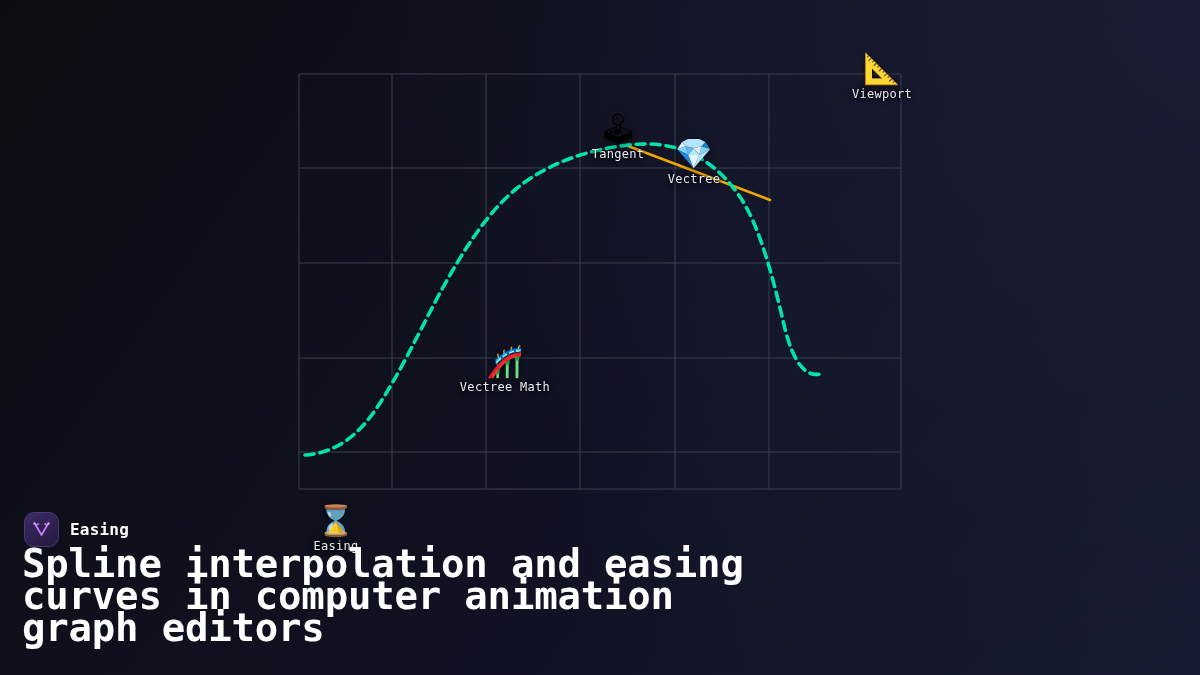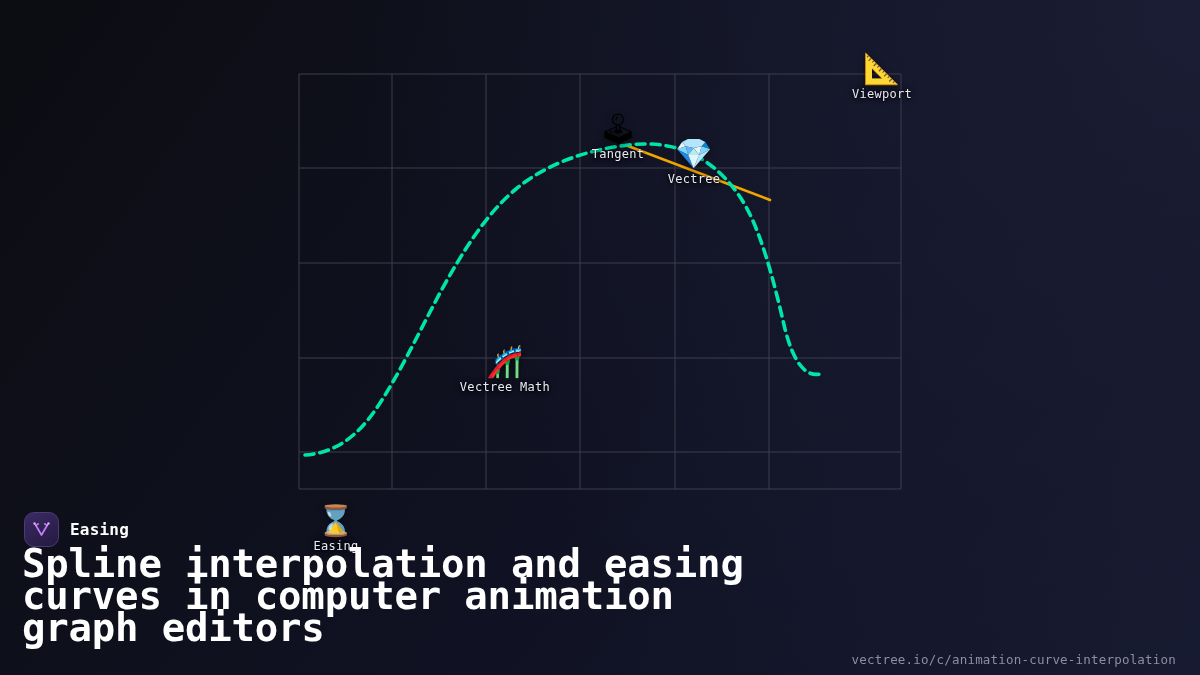--- a/index.html
+++ b/index.html
@@ -175,15 +175,14 @@
         <circle cx="20.8" cy="4.4" r="1.5" fill="#e0a8ff"></circle>
         <circle cx="7.6" cy="5.0" r="1.1" fill="#c77dff"></circle>
         <circle cx="16.4" cy="5.0" r="1.1" fill="#c77dff"></circle>
       </svg>
     </div>
     <div class="brand-name">Easing</div>
   </div>
 
   <h1 class="headline">Spline interpolation and easing curves in computer animation graph editors</h1>
 
-  <div class="url">vectree.io/c/animation-curve-interpolation</div>
 
 </div>
 
 </body></html>

